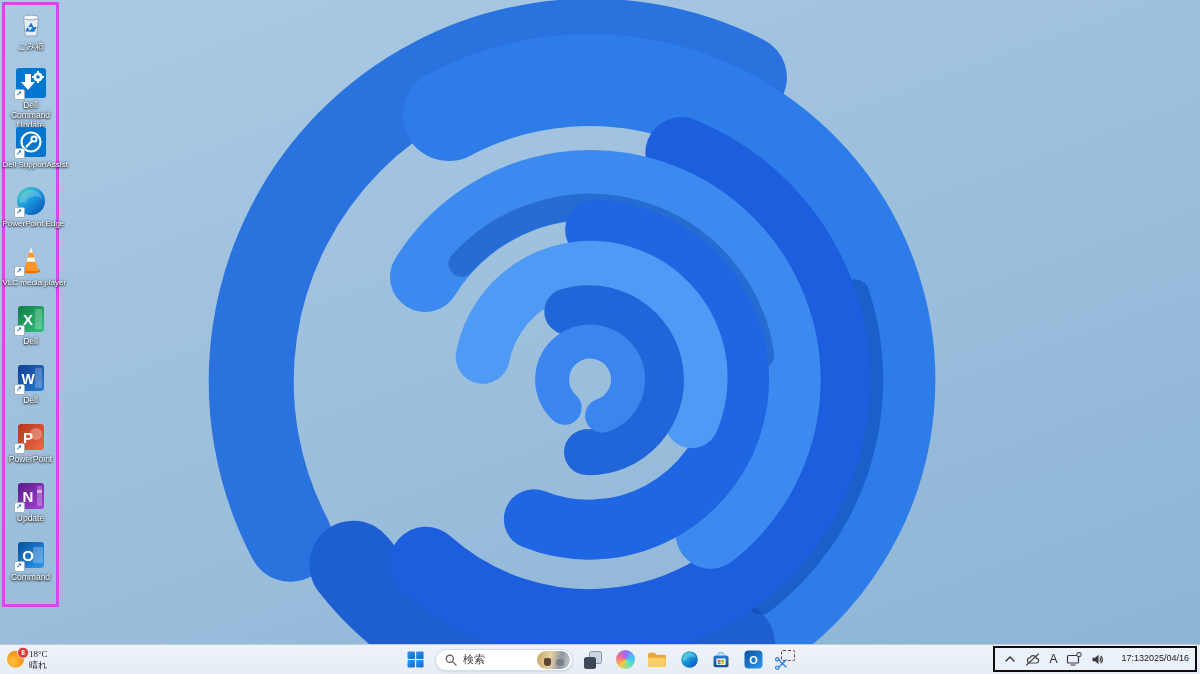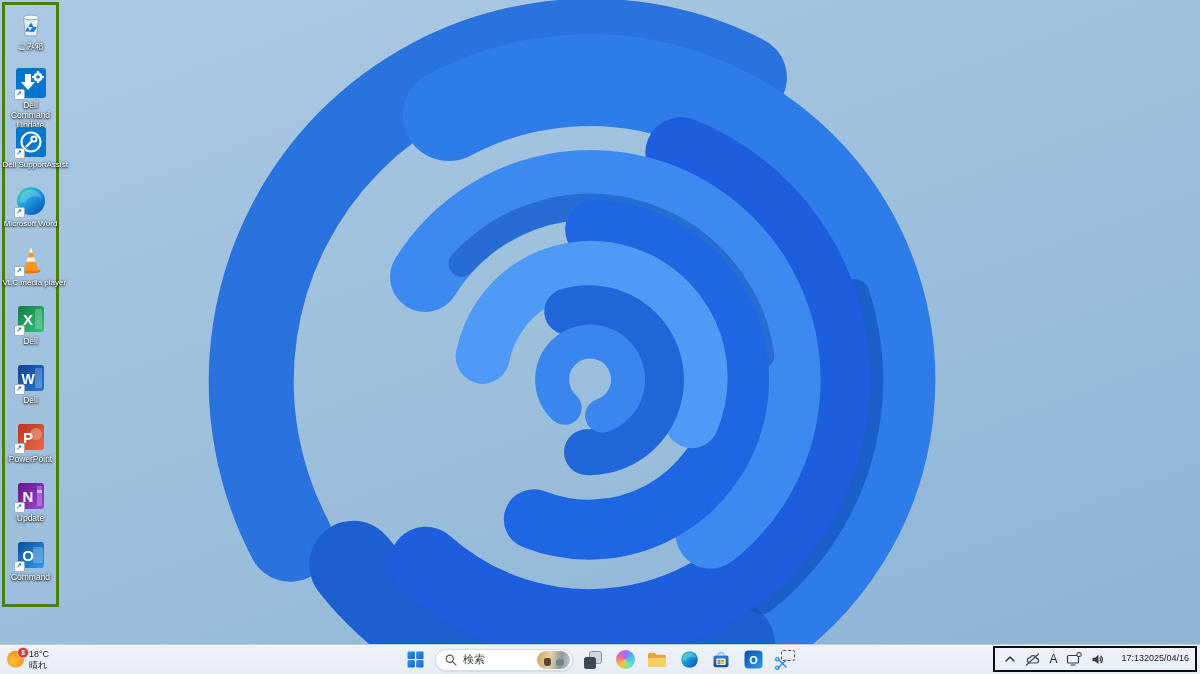--- a/index.html
+++ b/index.html
@@ -7,21 +7,21 @@
     width:1200px;height:674px;overflow:hidden;position:relative;
     font-family:"Liberation Sans","DejaVu Sans",sans-serif;
     -webkit-font-smoothing:antialiased;
   }
   
   .wallpaper{position:absolute;inset:0;background:linear-gradient(160deg,#abc9e4 0%,#9dc0dd 45%,#8db4d5 100%);}
   .wallpaper svg{position:absolute;inset:0;}
   
   .icons-box{
     position:absolute;left:2px;top:2px;width:57px;box-sizing:border-box;
-    border:3px solid #4d7c0f;padding:3px 0 6px 0;
+    border:3px solid #d946ef;padding:3px 0 6px 0;
     display:flex;flex-direction:column;
   }
   .cell{height:59px;display:flex;flex-direction:column;align-items:center;justify-content:flex-start;cursor:default;}
   .dgfx{width:32px;height:32px;position:relative;flex:0 0 auto;}
   .dgfx svg{display:block;}
   .shortcut{
     position:absolute;left:-1px;bottom:-1px;width:9px;height:9px;background:#fff;
     border:0.5px solid #9fb0bf;border-radius:2px;color:#1565c0;font-size:7px;line-height:8px;
     text-align:center;font-weight:bold;
   }
@@ -36,21 +36,21 @@
     background:linear-gradient(#eef3f9,#e7edf6);
     border-top:1px solid rgba(120,140,160,.35);
   }
   .tb-weather{position:absolute;left:7px;top:50%;transform:translateY(-50%);display:flex;align-items:center;gap:5px;cursor:pointer;}
   .wx-ic{width:17px;height:17px;border-radius:50%;background:radial-gradient(circle at 35% 65%,#ffc23e,#f07d00);position:relative;}
   .wx-badge{
     position:absolute;top:-4px;right:-5px;width:10px;height:10px;border-radius:50%;
     background:#d83b3b;color:#fff;font-size:6.5px;font-weight:bold;line-height:10px;text-align:center;
     border:1px solid #f4d9d9;box-sizing:content-box;
   }
-  .wx-txt{display:flex;flex-direction:column;font-size:9px;line-height:1.25;color:#1f1f1f;}
+  .wx-txt{display:flex;flex-direction:column;font-size:9px;line-height:1.25;color:#1f1f1f;font-family:Liberation Serif, serif;}
   .tb-center{position:absolute;left:50%;top:50%;transform:translate(-50%,-50%);display:flex;align-items:center;gap:8px;justify-content:center;}
   .tb-btn{width:24px;height:24px;display:flex;align-items:center;justify-content:center;border-radius:4px;cursor:pointer;position:relative;}
   .search-pill{
     height:22px;width:138px;background:#fff;border:1px solid #d4dce6;border-radius:12px;
     display:flex;align-items:center;padding:0 2px 0 9px;box-sizing:border-box;cursor:pointer;
     box-shadow:0 1px 2px rgba(60,80,110,.12);
   }
   .search-txt{flex:1;font-size:11px;color:#3c3c3c;margin-left:6px;}
   .hl-img{width:33px;height:18px;border-radius:9px;position:relative;overflow:hidden;
     background:linear-gradient(100deg,#caa45e 0%,#e6d3a8 40%,#8f999f 70%,#c2cace 100%);}
@@ -181,21 +181,21 @@
   </div>
 
   <div class="cell">
     <div class="dgfx">
       <svg width="32" height="32" viewBox="0 0 32 32">
         <circle cx="16" cy="16" r="14" fill="url(#gEdge)"></circle>
         <path d="M5 18 A 11 11 0 0 1 27 14 A 9 7 0 0 0 11 18 A 8 9 0 0 0 5 18 Z" fill="rgba(255,255,255,0.22)"></path>
       </svg>
       <span class="shortcut">↗</span>
     </div>
-    <div class="dlabel">Microsoft Word</div>
+    <div class="dlabel">PowerPoint Edge</div>
   </div>
 
   <div class="cell">
     <div class="dgfx">
       <svg width="32" height="32" viewBox="0 0 32 32">
         <ellipse cx="16" cy="27" rx="9.5" ry="2.6" fill="#e67300"></ellipse>
         <path d="M16 3 L23.5 27 H8.5 Z" fill="#ff9420"></path>
         <path d="M16 3 l1.8 5.8 h-3.6 z" fill="#fff"></path>
         <path d="M12.8 13.5 h6.4 l1.3 4.2 h-9 z" fill="#fff"></path>
       </svg>

